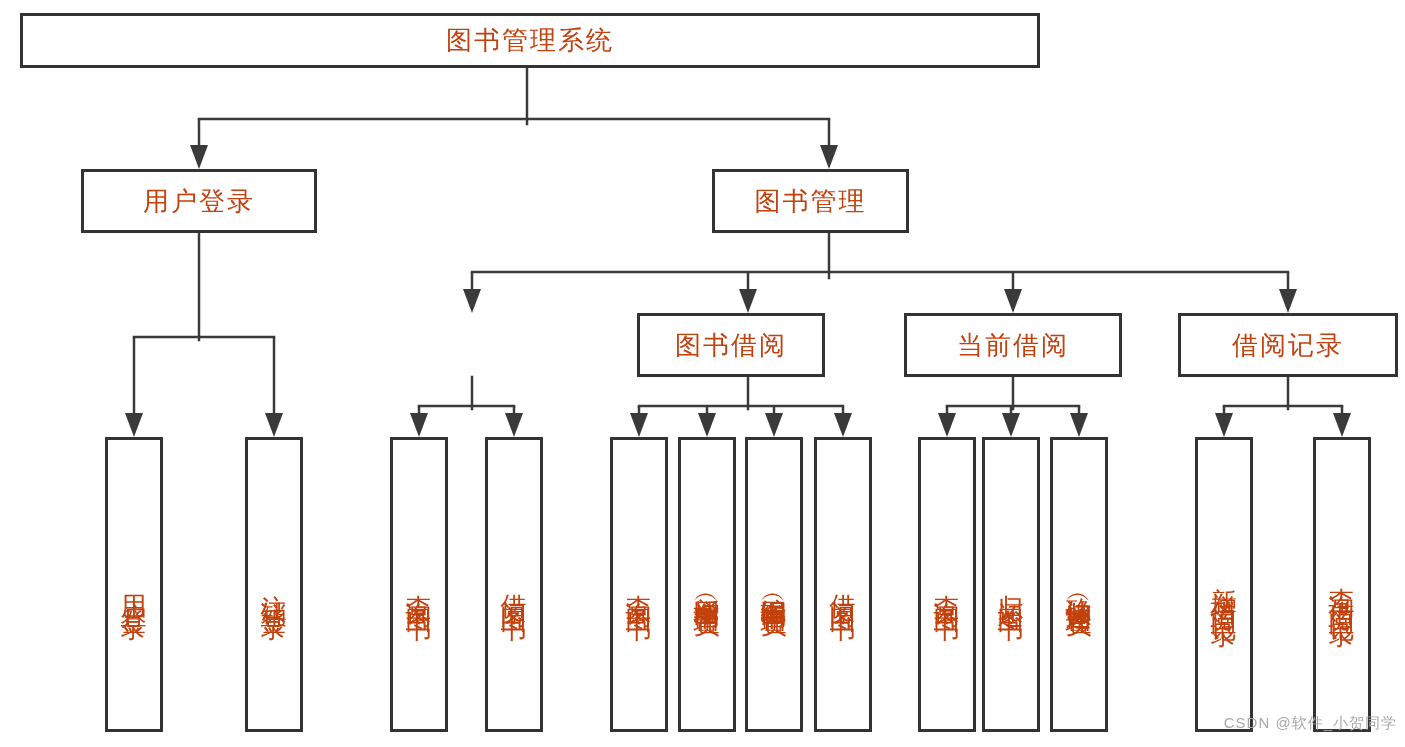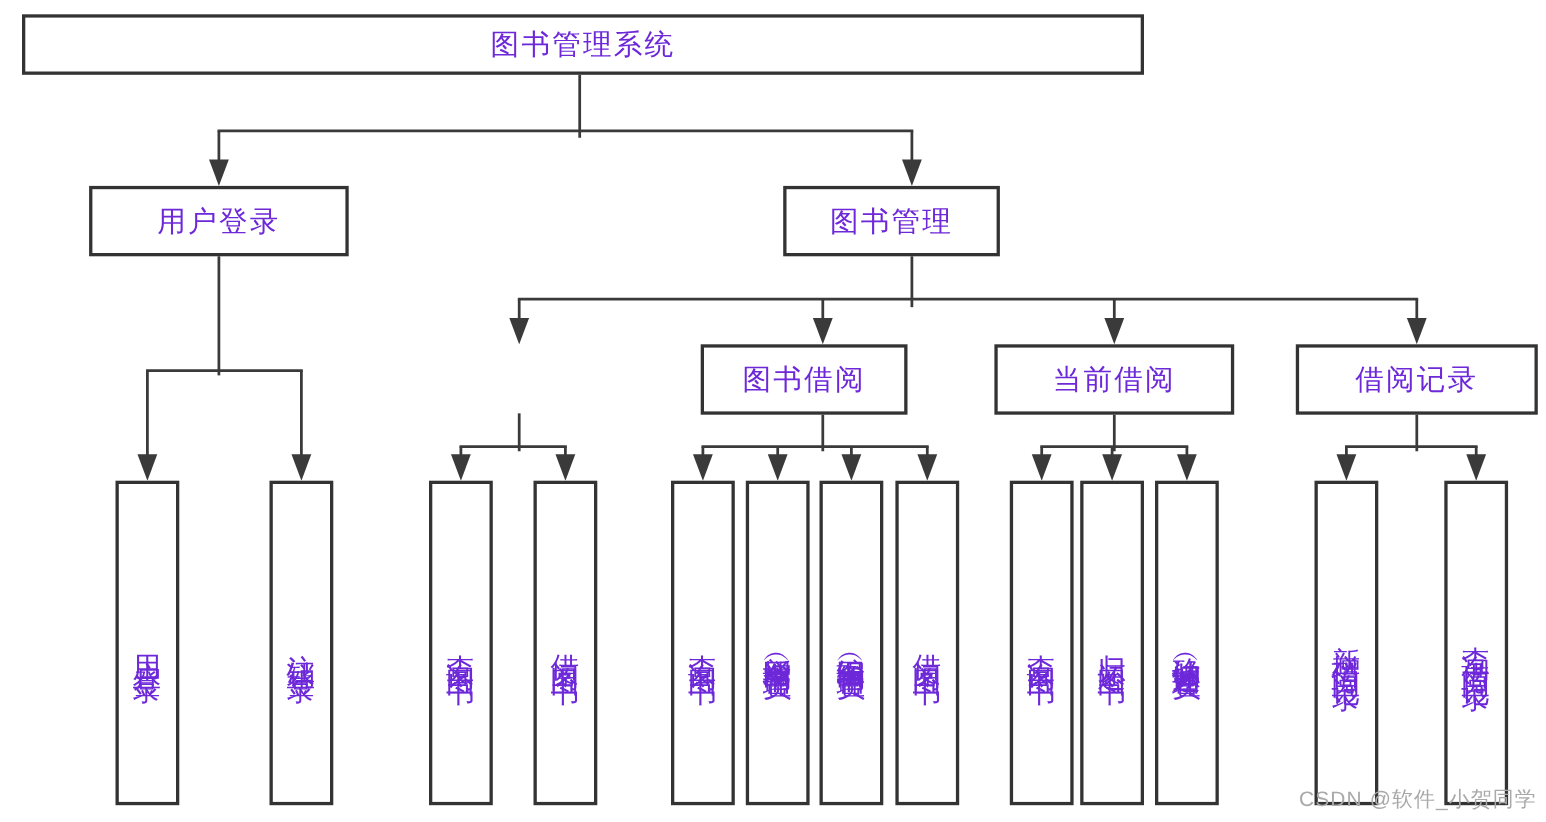--- a/index.html
+++ b/index.html
@@ -19,21 +19,21 @@
   .node {
     position: absolute;
     box-sizing: border-box;
     background: #ffffff;
     border: 3px solid #333333;
     display: flex;
     align-items: center;
     justify-content: center;
   }
   .node span {
-    color: #6d28d9;
+    color: #c2410c;
     white-space: nowrap;
   }
   .hbox span {
     font-size: 26px;
     letter-spacing: 2px;
   }
   .vbox span {
     writing-mode: vertical-rl;
     text-orientation: mixed;
     font-size: 26px;
@@ -42,21 +42,21 @@
     margin-bottom: -7px;
   }
   .vbox span.tight {
     letter-spacing: 2px;
     margin-bottom: -2px;
   }
   .watermark {
     position: absolute;
     right: 8px;
     top: 714px;
-    font-size: 19px;
+    font-size: 15px;
     letter-spacing: 1px;
     color: #a9a9a9;
   }
 </style>
 </head>
 <body>
 
 <div class="canvas">
 
   <svg class="connectors" viewBox="0 0 1405 747" stroke="#3a3a3a" stroke-width="2.5" fill="#3a3a3a">

